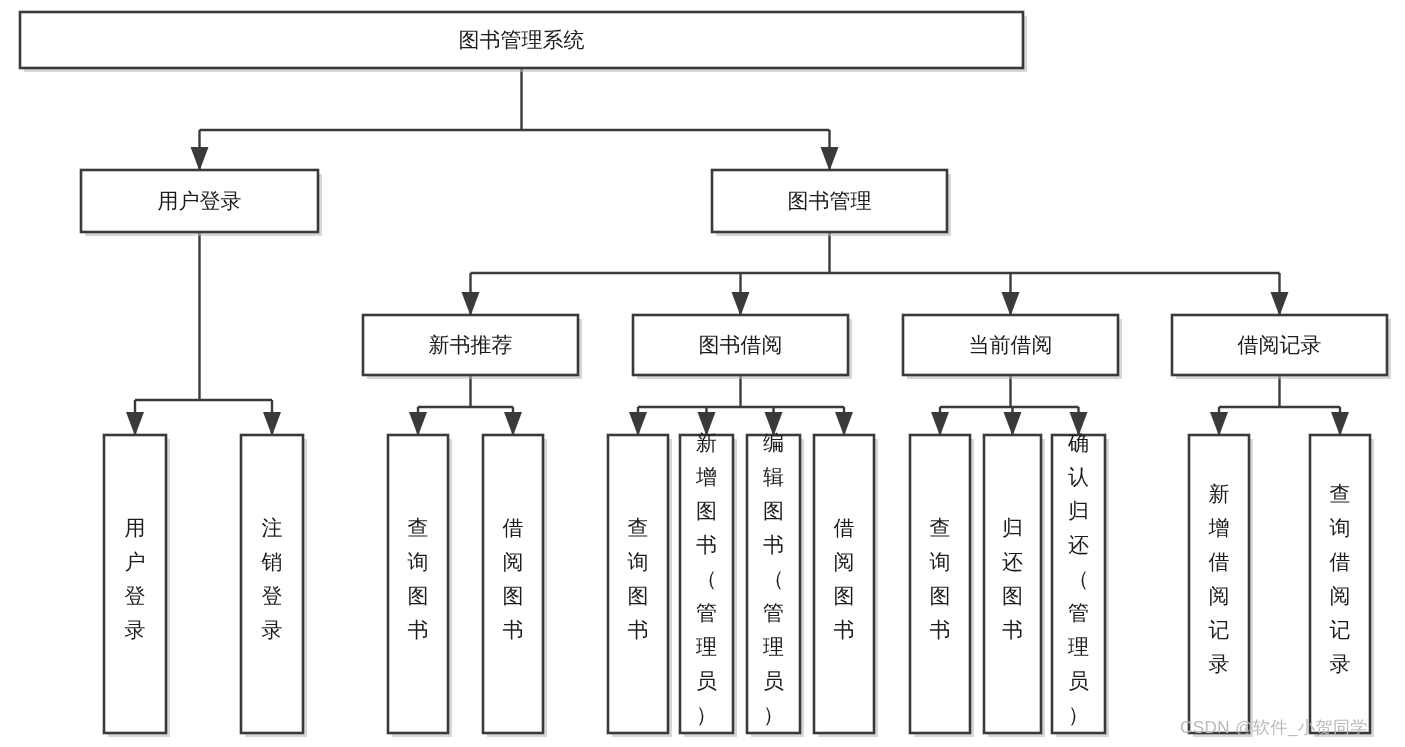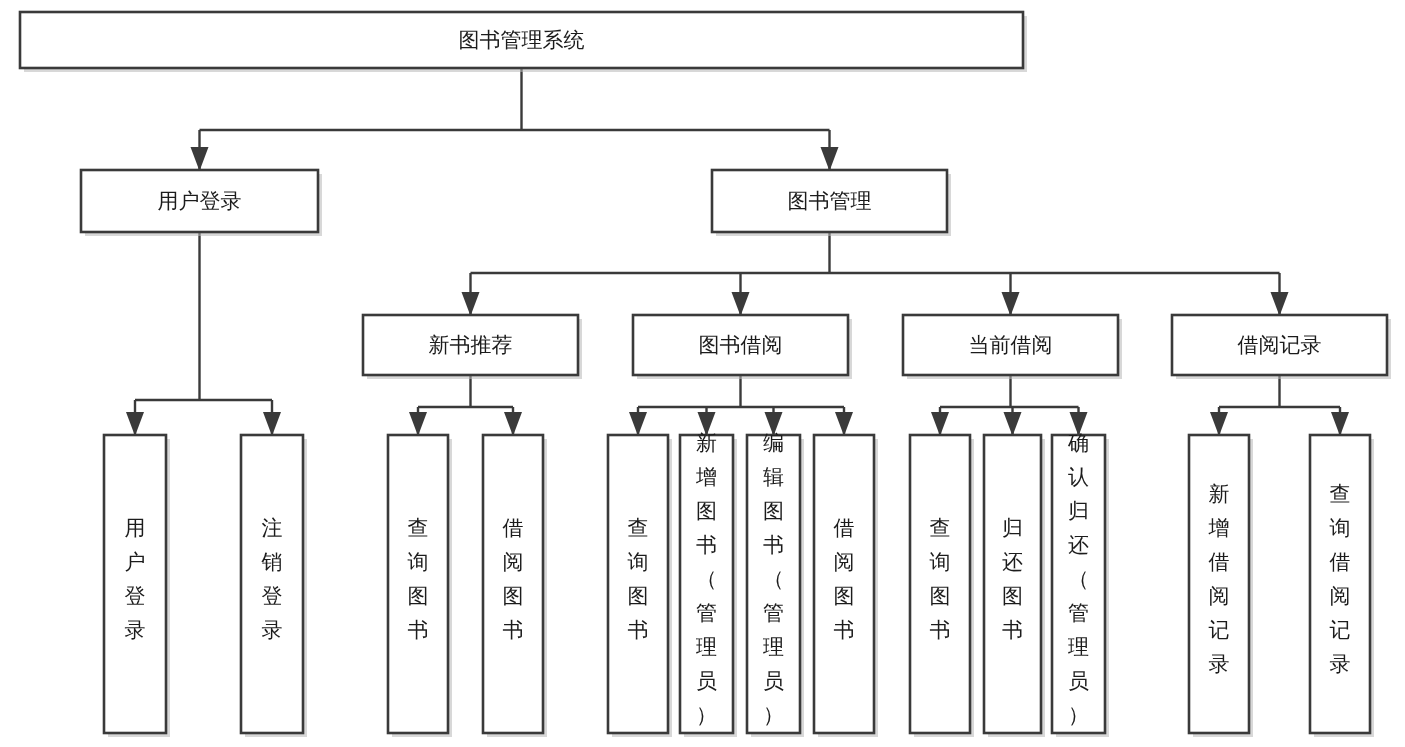--- a/index.html
+++ b/index.html
@@ -226,13 +226,14 @@
           <rect x="1189" y="435" width="60" height="298" class="node-rect"></rect>
           <text x="1219" y="501" class="node-label-v"><tspan x="1219" dy="0">新</tspan><tspan x="1219" dy="34">增</tspan><tspan x="1219" dy="34">借</tspan><tspan x="1219" dy="34">阅</tspan><tspan x="1219" dy="34">记</tspan><tspan x="1219" dy="34">录</tspan></text>
         </g>
         <g>
           <rect x="1314" y="439" width="60" height="298" class="node-shadow"></rect>
           <rect x="1310" y="435" width="60" height="298" class="node-rect"></rect>
           <text x="1340" y="501" class="node-label-v"><tspan x="1340" dy="0">查</tspan><tspan x="1340" dy="34">询</tspan><tspan x="1340" dy="34">借</tspan><tspan x="1340" dy="34">阅</tspan><tspan x="1340" dy="34">记</tspan><tspan x="1340" dy="34">录</tspan></text>
         </g>
       </g>
   </svg>
+  <div class="watermark">CSDN @软件_小贺同学</div>
 </div>
 
 </body></html>

